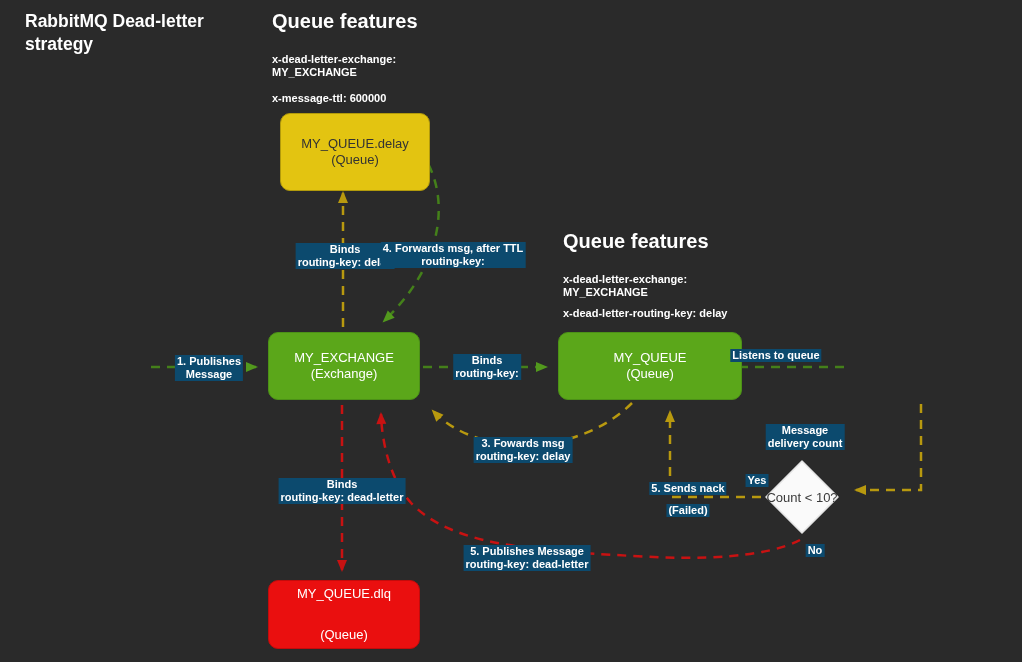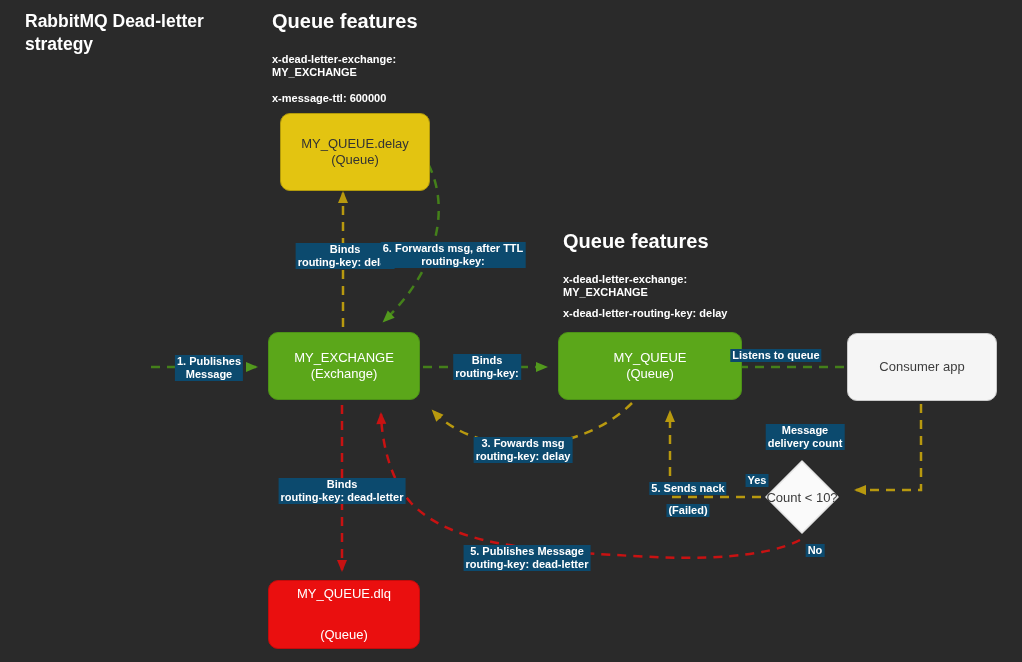--- a/index.html
+++ b/index.html
@@ -110,43 +110,40 @@
     <div>MY_EXCHANGE</div>
     <div>(Exchange)</div>
   </div>
 
   <div class="node green" style="left:558px;top:332px;width:184px;height:68px;">
     <div>MY_QUEUE</div>
     <div>(Queue)</div>
   </div>
 
 
-  <div class="node white" style="left:847px;top:333px;width:150px;height:68px;">
-    <div>Consumer app</div>
-  </div>
 
   <div class="node red" style="left:268px;top:580px;width:152px;height:69px;gap:25px;">
     <div>MY_QUEUE.dlq</div>
     <div>(Queue)</div>
   </div>
 
   <div class="diamond-label">Count &lt; 10?</div>
 
   <div class="elabel" style="left:209px;top:355px;">
     <span class="bl">1. Publishes</span>
     <span class="bl">Message</span>
   </div>
 
   <div class="elabel" style="left:345px;top:243px;">
     <span class="bl">Binds</span>
     <span class="bl">routing-key: delay</span>
   </div>
 
   <div class="elabel" style="left:453px;top:242px;">
-    <span class="bl">6. Forwards msg, after TTL</span>
+    <span class="bl">4. Forwards msg, after TTL</span>
     <span class="bl">routing-key:</span>
   </div>
 
   <div class="elabel" style="left:487px;top:354px;">
     <span class="bl">Binds</span>
     <span class="bl">routing-key:</span>
   </div>
 
   <div class="elabel" style="left:776px;top:349px;">
     <span class="bl">Listens to queue</span>

